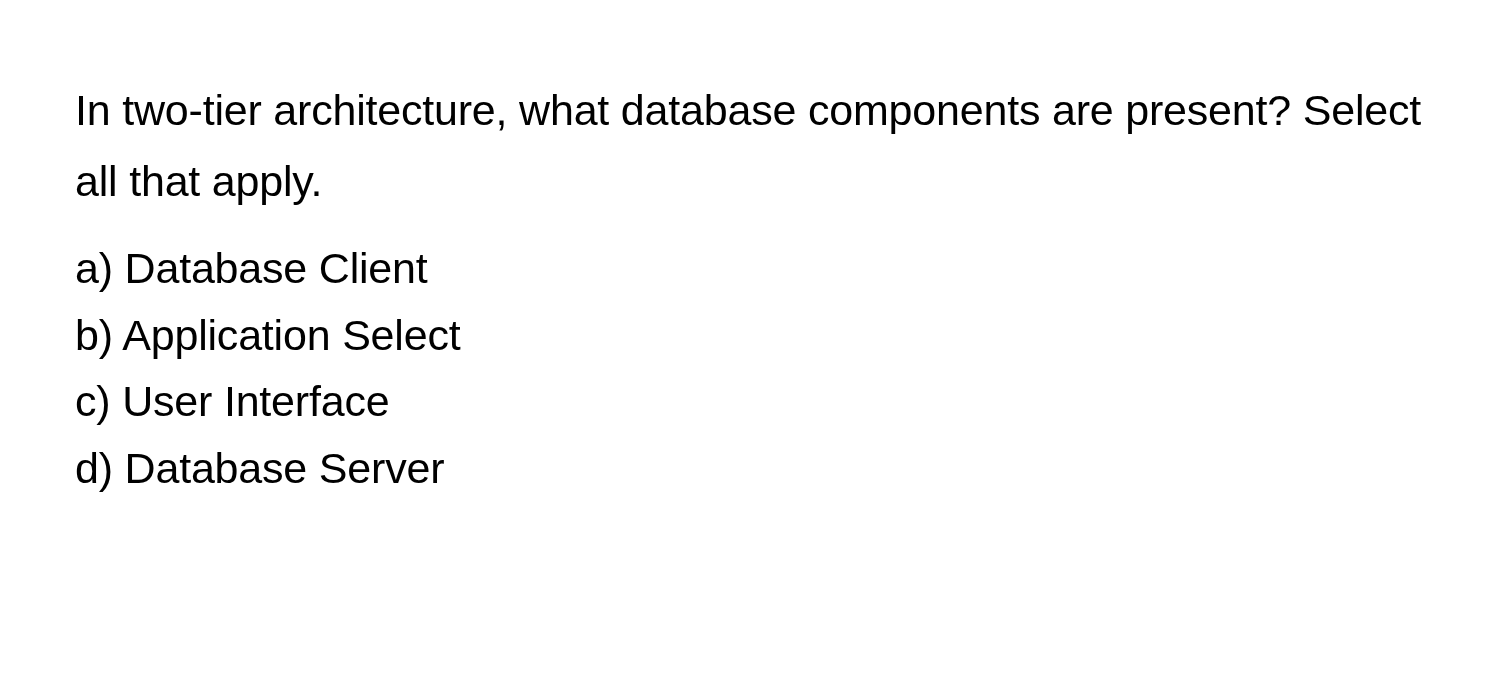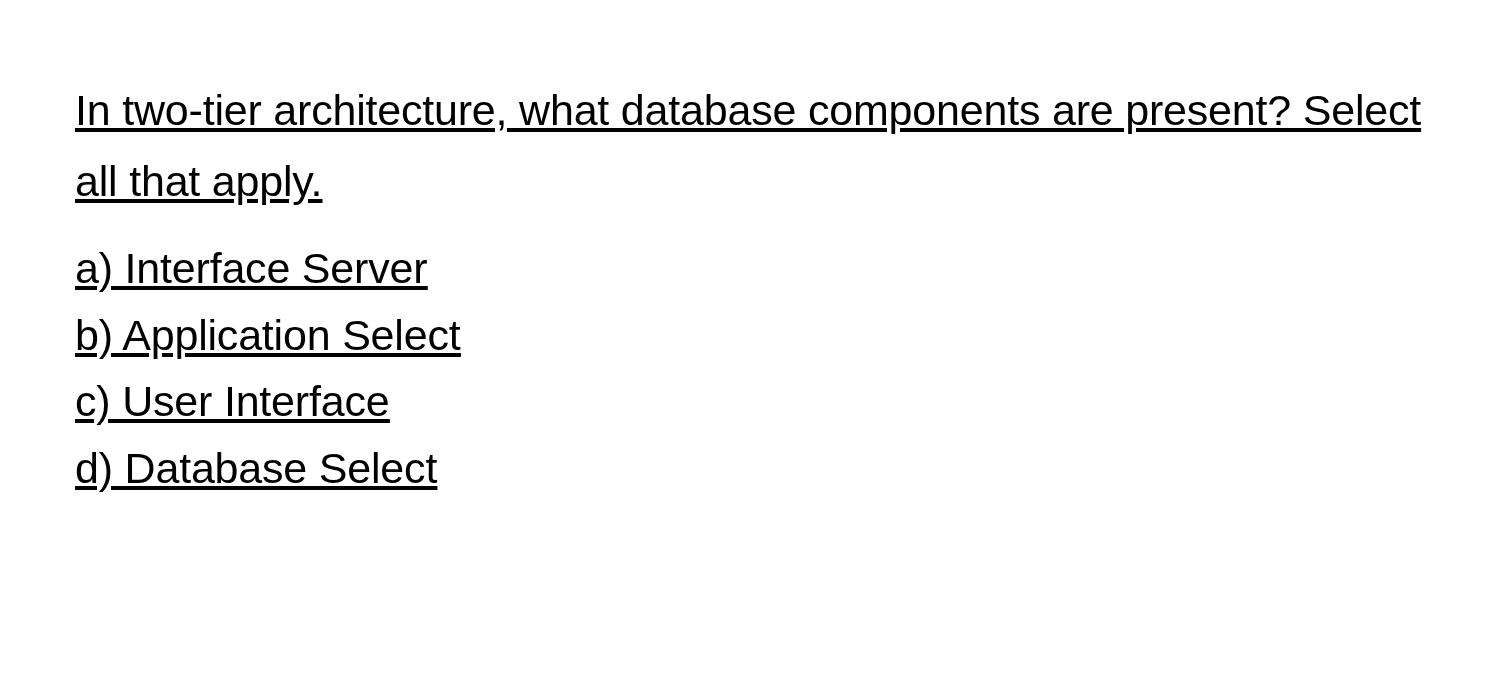--- a/index.html
+++ b/index.html
@@ -1,19 +1,18 @@
 <!DOCTYPE html>
 <html><head>
   <meta charset="utf-8">
   <style>
     * {
       margin: 0;
       padding: 0;
       box-sizing: border-box;
-      text-decoration: underline;
     }
     body {
       width: 1500px;
       height: 688px;
       background: #ffffff;
       font-family: -apple-system, BlinkMacSystemFont, "Segoe UI", Helvetica, Arial, sans-serif;
       padding: 75px 75px 0 75px;
       color: #000000;
     }
     .question-text {
@@ -28,29 +27,29 @@
       letter-spacing: -0.2px;
     }
   </style>
 </head>
 <body>
 
 <div class="question-text">In two-tier architecture, what database components are present? Select all that apply.</div>
 
 <div class="option">
   <span>a)</span>
-  <span>Interface Server</span>
+  <span>Database Client</span>
 </div>
 
 <div class="option">
   <span>b)</span>
   <span>Application Select</span>
 </div>
 
 <div class="option">
   <span>c)</span>
   <span>User Interface</span>
 </div>
 
 <div class="option">
   <span>d)</span>
-  <span>Database Select</span>
+  <span>Database Server</span>
 </div>
 
 </body></html>

